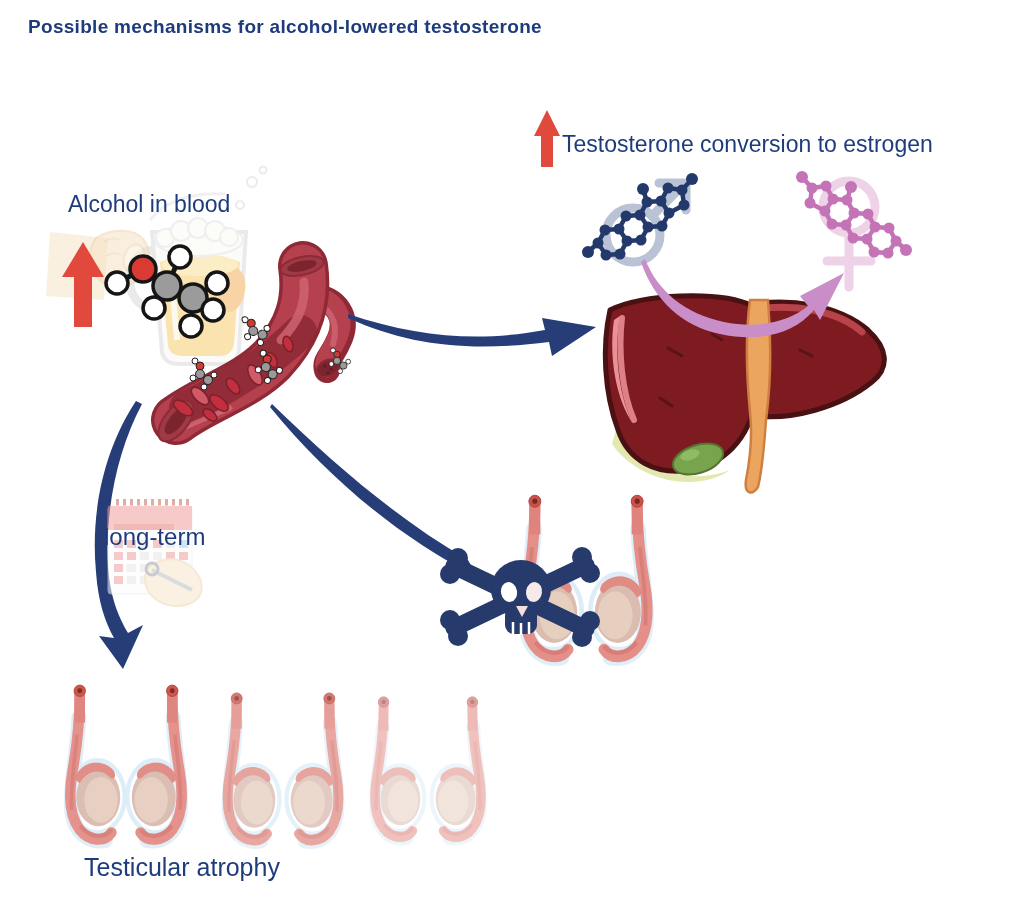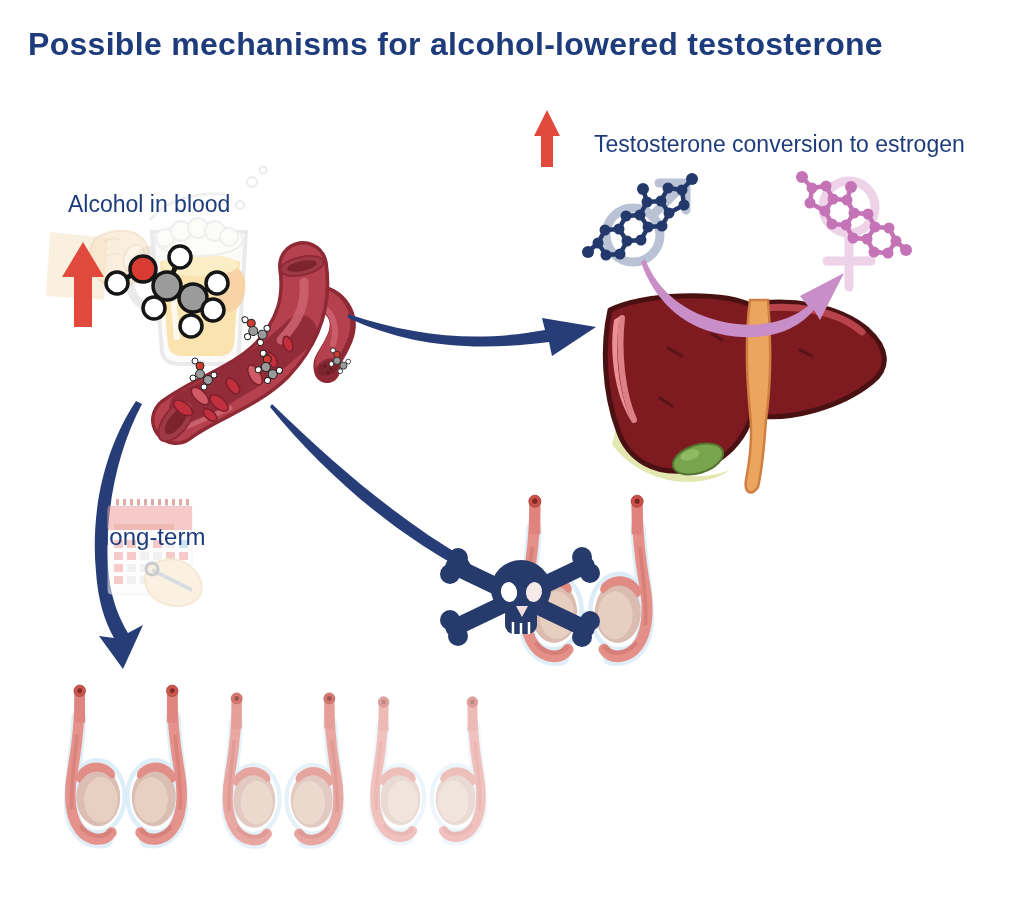--- a/index.html
+++ b/index.html
@@ -1,34 +1,35 @@
 <!DOCTYPE html>
 <html><head>
 <meta charset="utf-8">
 <style>
   html,body{margin:0;padding:0;background:#fff;}
   #stage{position:relative;width:1024px;height:912px;background:#ffffff;overflow:hidden;
          font-family:"Liberation Sans",sans-serif;}
   #art{position:absolute;left:0;top:0;}
   .label{position:absolute;color:#1e3c7c;z-index:5;white-space:nowrap;}
-  .title{left:28px;top:26px;font-size:32px;font-weight:600;letter-spacing:.3px;}
+  .title{left:28px;top:16px;font-size:19px;font-weight:600;letter-spacing:.3px;}
   .lbl-alcohol{left:68px;top:191px;font-size:23px;font-weight:500;text-align:center;}
-  .lbl-conversion{left:562px;top:131px;font-size:23px;font-weight:500;margin-left:32px;}
+  .lbl-conversion{left:562px;top:131px;font-size:23px;font-weight:500;}
   .lbl-longterm{left:104px;top:523px;font-size:24px;font-weight:500;}
   .lbl-atrophy{left:84px;top:853px;font-size:25px;font-weight:500;}
 </style>
 </head>
 <body>
 
 <div id="stage">
 
   <div class="label title">Possible mechanisms for alcohol-lowered testosterone</div>
   <div class="label lbl-alcohol">Alcohol in blood</div>
   <div class="label lbl-conversion">Testosterone conversion to estrogen</div>
   <div class="label lbl-longterm">long-term</div>
+  <div class="label lbl-atrophy">Testicular atrophy</div>
 
   <svg id="art" width="1024" height="912" viewBox="0 0 1024 912" xmlns="http://www.w3.org/2000/svg">
     <defs>
 
       <g id="testis-left">
         <path d="M 26,40 C 24,85 15,118 18,148 C 21,170 36,184 56,180" stroke="#d9ebf7" stroke-width="17" fill="none" stroke-linecap="round" opacity=".85"></path>
         <ellipse cx="47" cy="130" rx="31" ry="41" fill="none" stroke="#d9ebf7" stroke-width="5" opacity=".9"></ellipse>
         <path d="M 27,12 C 27,45 24,72 19,100 C 14,128 15,152 27,168 C 37,181 55,183 63,171" stroke="#e48f88" stroke-width="12" fill="none" stroke-linecap="round"></path>
         <path d="M 24,60 C 21,90 16,120 18,145" stroke="#d67b75" stroke-width="4" fill="none" opacity=".8"></path>
         <line x1="27" y1="10" x2="27" y2="46" stroke="#e0837c" stroke-width="12"></line>

